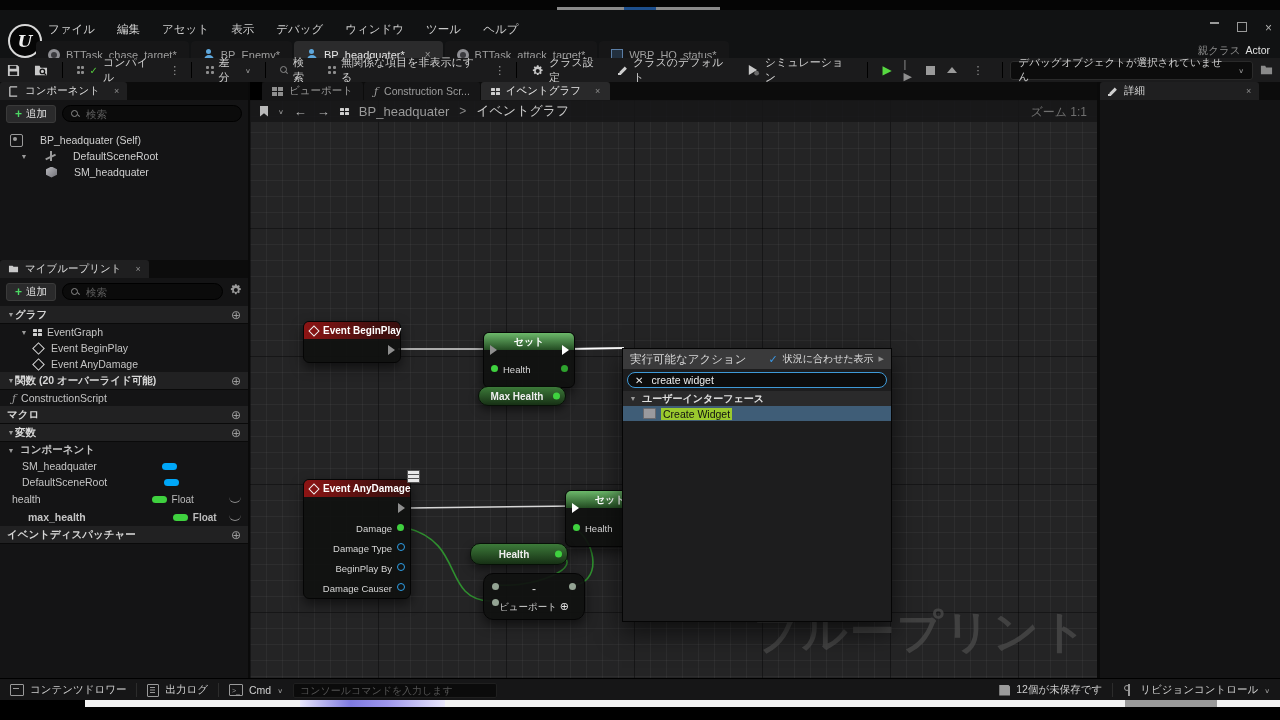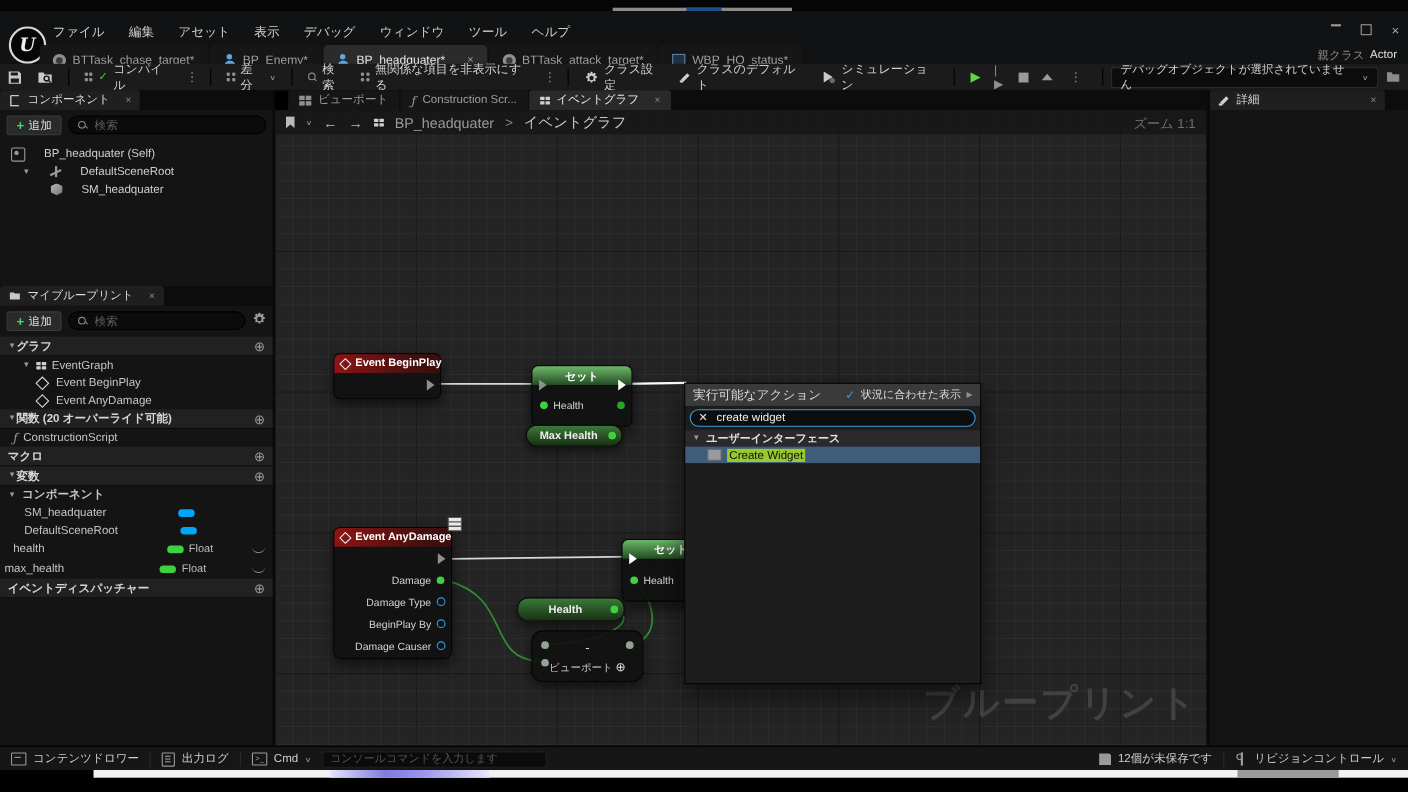--- a/index.html
+++ b/index.html
@@ -118,21 +118,21 @@
       linear-gradient(90deg,rgba(255,255,255,.04) 1px,transparent 1px);
     background-size:128px 128px,128px 128px,16px 16px,16px 16px;overflow:hidden;}
   #breadcrumb{position:absolute;left:0;top:0;width:847px;height:22px;background:rgba(22,22,23,.85);
               display:flex;align-items:center;gap:10px;padding:0 10px;box-sizing:border-box;}
   .bc-root{color:#9a9a9a;font-size:13px;}
   .bc-cur{color:#c9c9c9;font-size:13px;}
   .bc-gt{color:#8a8a8a;font-size:12px;}
   .arrow{color:#b9b9b9;font-size:13px;}
   .icon-bookmark{width:8px;height:11px;background:#b9b9b9;clip-path:polygon(0 0,100% 0,100% 100%,50% 70%,0 100%);}
   #zoom-label{position:absolute;right:10px;top:4px;color:#6f6f6f;font-size:12px;}
-  #watermark{position:absolute;right:8px;bottom:16px;font-size:33px;font-weight:bold;color:#4b4b4b;opacity:.75;letter-spacing:2px;}
+  #watermark{position:absolute;right:8px;bottom:16px;font-size:45px;font-weight:bold;color:#4b4b4b;opacity:.75;letter-spacing:2px;}
 
   
   .node{position:absolute;background:rgba(16,17,16,.93);border:1px solid #050505;border-radius:6px;
         box-shadow:0 5px 12px rgba(0,0,0,.55);}
   .nhead{height:17px;display:flex;align-items:center;gap:5px;padding:0 6px;border-radius:5px 5px 0 0;
          font-size:10px;color:#fff;font-weight:bold;white-space:nowrap;}
   .nhead.red{background:linear-gradient(90deg,#8d1414,#43100f 75%,#3a0e0d);}
   .nhead.green{background:linear-gradient(180deg,#6cb86a,#234b22);justify-content:center;}
   .ev-diamond{width:6px;height:6px;border:1.4px solid #f0f0f0;transform:rotate(45deg);flex:0 0 auto;}
   .pin-exec{width:0;height:0;border-top:5px solid transparent;border-bottom:5px solid transparent;border-left:7px solid #8f8f8f;position:absolute;}
@@ -467,21 +467,21 @@
     <div class="bp-row" style="padding-left:22px;">
       <span>DefaultSceneRoot</span>
       <span class="pill blue" style="margin-left:52px;"></span>
     </div>
     <div class="bp-row" style="padding-left:12px;height:18px;">
       <span>health</span>
       <span class="pill green" style="margin-left:106px;"></span>
       <span class="vtype">Float</span>
       <span class="eye-closed"></span>
     </div>
-    <div class="bp-row" style="padding-left:4px;height:18px;">
+    <div class="bp-row" style="padding-left:28px;height:18px;font-weight:bold;">
       <span>max_health</span>
       <span class="pill green" style="margin-left:82px;"></span>
       <span class="vtype">Float</span>
       <span class="eye-closed"></span>
     </div>
 
     <div class="section-row">
       <span>イベントディスパッチャー</span>
       <span class="plus">⊕</span>
     </div>

